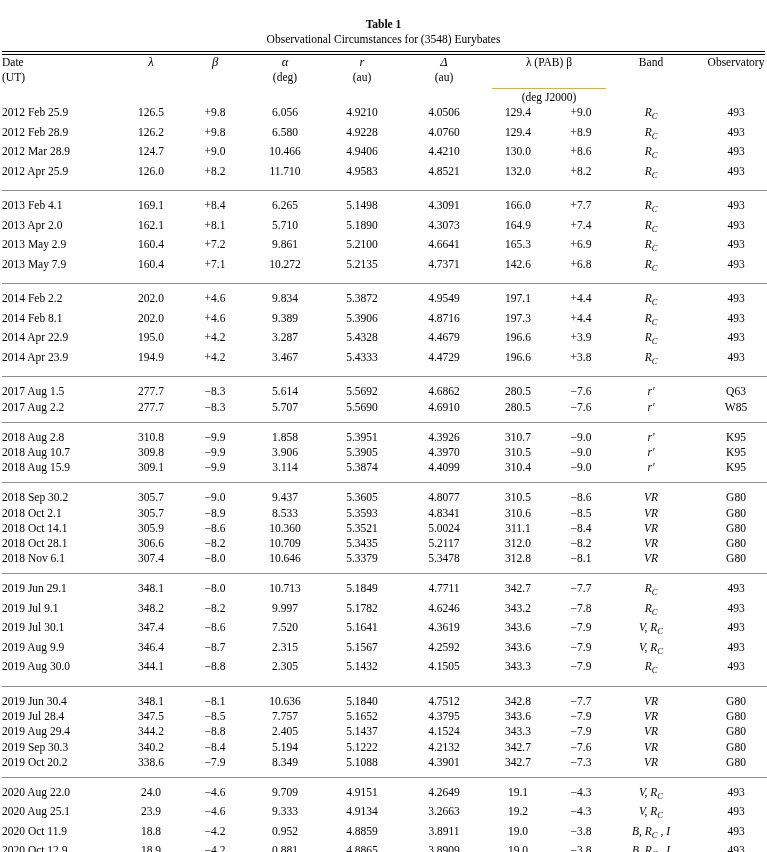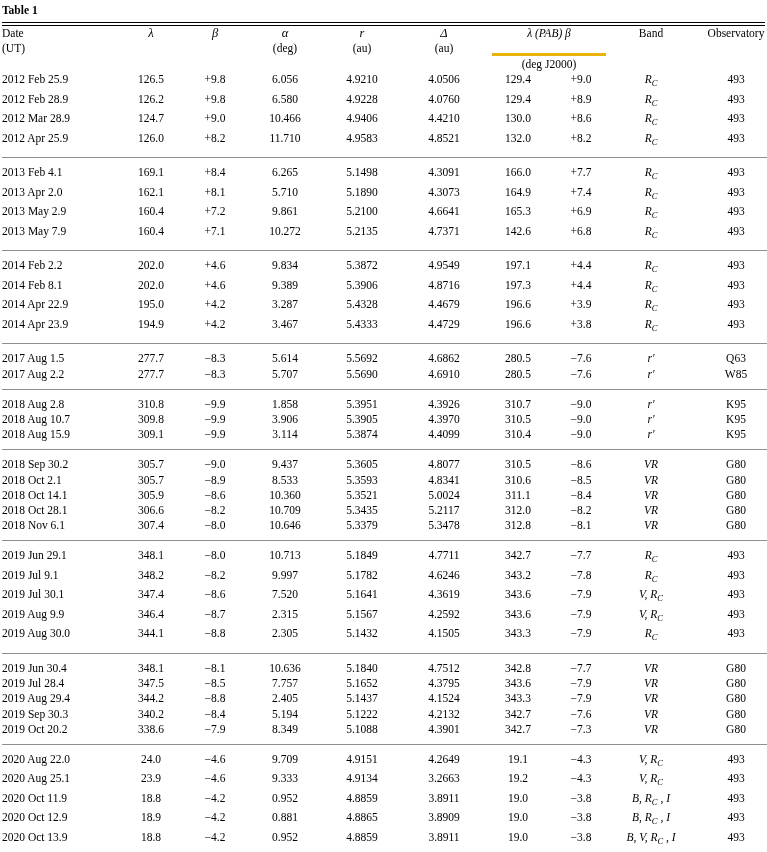--- a/index.html
+++ b/index.html
@@ -17,21 +17,22 @@
   .page {
     width: 767px;
     height: 852px;
     position: relative;
     box-sizing: border-box;
     padding: 0 2px;
   }
 
   
   .title-block {
-    padding-top: 3px;
+    text-align: center;
+    padding-top: 17px;
   }
   .table-number {
     font-size: 11.5px;
     font-weight: bold;
     line-height: 15px;
   }
   .table-caption {
     font-size: 11.5px;
     line-height: 15px;
   }
@@ -85,45 +86,45 @@
     font-size: 11.5px;
   }
   .hdr-plain {
     font-size: 11.5px;
   }
   .pab-wrap {
     text-align: center;
   }
   .pab-top {
     display: block;
-    border-bottom: 3px solid #eab308;
-    padding-bottom: 12px;
+    border-bottom: 1px solid #eab308;
+    padding-bottom: 18px;
     margin: 0 6px;
     white-space: nowrap;
-    font-style: italic;
   }
   .pab-bot {
     display: block;
     padding-top: 1px;
   }
   .hdr-two-line span { display: block; }
 
   
   tr.grp-gap td { height: 7px; line-height: 7px; font-size: 0; }
   tr.grp-rule td { height: 1px; line-height: 1px; font-size: 0; padding: 0; }
   tr.grp-rule td > div { border-top: 1px solid #8f8f8f; height: 0; font-size: 0; }
   sub { font-size: 8.5px; }
 </style>
 </head>
 <body>
 
 <div class="page">
 
   <div class="title-block">
     <div class="table-number">Table 1</div>
+    <div class="table-caption">Observational Circumstances for (3548) Eurybates</div>
   </div>
 
   <div class="rule-double"></div>
 
   <table class="obs">
     <colgroup>
       <col class="c-date">
         <col class="c-lam">
         <col class="c-bet">
         <col class="c-alp">

